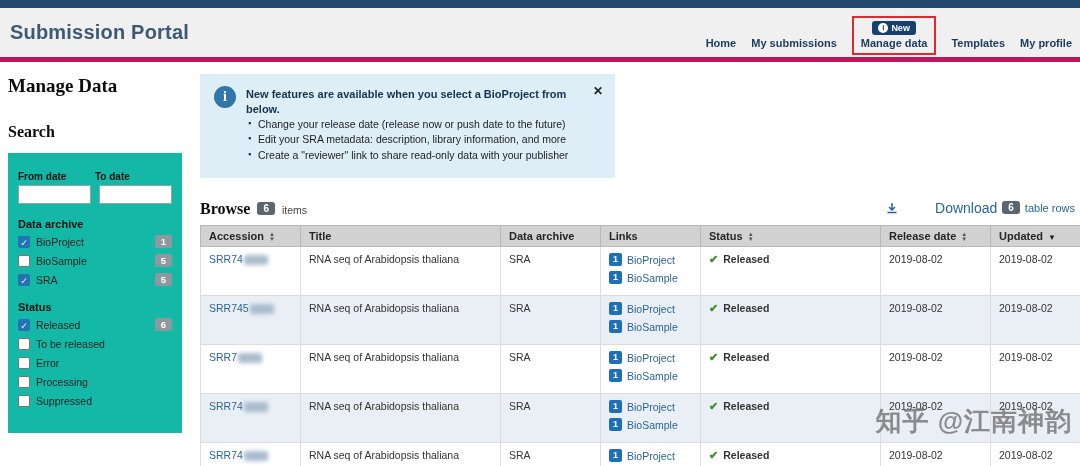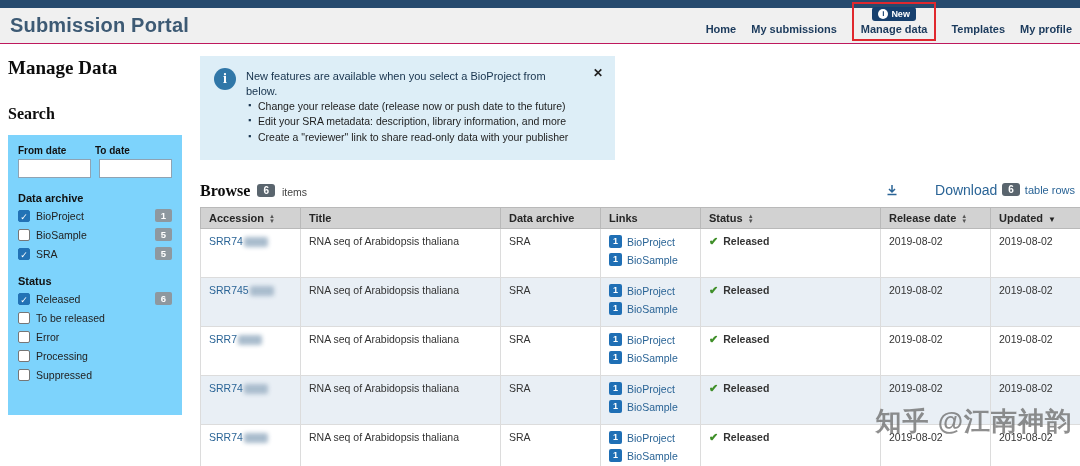--- a/index.html
+++ b/index.html
@@ -3,21 +3,21 @@
 <meta charset="utf-8">
 <style>
   * { margin:0; padding:0; box-sizing:border-box; }
   html,body { width:1080px; height:466px; overflow:hidden; background:#fff;
     font-family:"Liberation Sans", sans-serif; position:relative; }
 
   
   .topstrip { height:8px; background:#264a6e; }
 
   
-  header { height:36px; background:#f0f0f0; border-bottom:1px solid #be185d;
+  header { height:54px; background:#f0f0f0; border-bottom:5px solid #be185d;
     position:relative; display:flex; align-items:center; }
   .app-title { font-size:20px; font-weight:700; color:#3d5a74; padding-left:10px; letter-spacing:.2px; }
   .top-nav { position:absolute; right:8px; bottom:3px; display:flex; align-items:flex-end; gap:15px; }
   .nav-item { font-size:11px; font-weight:700; color:#1b3a5c; text-decoration:none; padding-bottom:5px; cursor:pointer; white-space:nowrap; }
   .nav-active-wrap { border:2px solid #e0282e; display:flex; flex-direction:column; align-items:center;
     gap:2px; padding:3px 7px 0 7px; margin-bottom:-1px; }
   .nav-active-wrap .nav-item { padding-bottom:4px; }
   .new-badge { background:#17406e; color:#fff; font-size:9px; font-weight:700; border-radius:3px;
     padding:2px 6px; display:flex; align-items:center; gap:3px; }
   .badge-i { display:inline-block; width:10px; height:10px; border-radius:50%; background:#fff;
@@ -31,29 +31,29 @@
   h1.page-title { font-family:"Liberation Serif", serif; font-size:19px; font-weight:700; color:#0c0c0c; margin-top:13px; }
   h2.section-heading { font-family:"Liberation Serif", serif; font-size:16px; font-weight:700; color:#0c0c0c; }
   .search-heading { margin-top:26px; }
 
   
   .notice { margin-top:12px; width:415px; background:#ddeef7; position:relative;
     padding:13px 30px 14px 46px; }
   .info-circle { position:absolute; left:14px; top:12px; width:22px; height:22px; border-radius:50%;
     background:#3077a8; color:#fff; font-family:"Liberation Serif", serif; font-weight:700; font-size:14px;
     text-align:center; line-height:22px; }
-  .notice-intro { font-size:11px; font-weight:400; color:#16324c; line-height:1.35; width:330px; }
+  .notice-intro { font-size:11px; font-weight:700; color:#16324c; line-height:1.35; width:330px; }
   .notice-close { position:absolute; right:12px; top:10px; font-size:12px; font-weight:700; color:#222;
     background:none; border:none; cursor:pointer; }
   .notice-bullets { list-style:none; width:345px; }
   .notice-bullets li { font-size:10.5px; color:#1d1d1d; line-height:1.5; padding-left:12px; position:relative; }
   .notice-bullets li::before { content:"▪"; position:absolute; left:2px; top:0; color:#16324c; font-size:9px; }
 
   
-  .search-panel { margin-top:12px; width:174px; background:#7dd3fc; padding:10px 10px 16px 10px; min-height:280px; }
+  .search-panel { margin-top:12px; width:174px; background:#14b8a6; padding:18px 10px 16px 10px; min-height:280px; }
   .date-labels { display:flex; }
   .date-labels span { width:82px; font-size:10px; font-weight:700; color:#111; }
   .date-inputs { display:flex; gap:8px; margin-top:3px; }
   .date-inputs input { width:73px; height:19px; border:1px solid #8fa3b3; background:#fff; font-size:10px; padding:0 4px; }
   .group-title { font-size:11px; font-weight:700; color:#111; margin:14px 0 3px 0; }
   .opt-row { display:flex; align-items:center; gap:6px; margin:4px 0; height:15px; cursor:pointer; }
   .cb { width:12px; height:12px; border:1px solid #767676; background:#fff; border-radius:2px;
     font-size:9px; line-height:12px; text-align:center; color:#fff; flex:0 0 12px; }
   .cb.checked { background:#2272b5; border-color:#2272b5; }
   .opt-label { font-size:10.5px; color:#222; }

